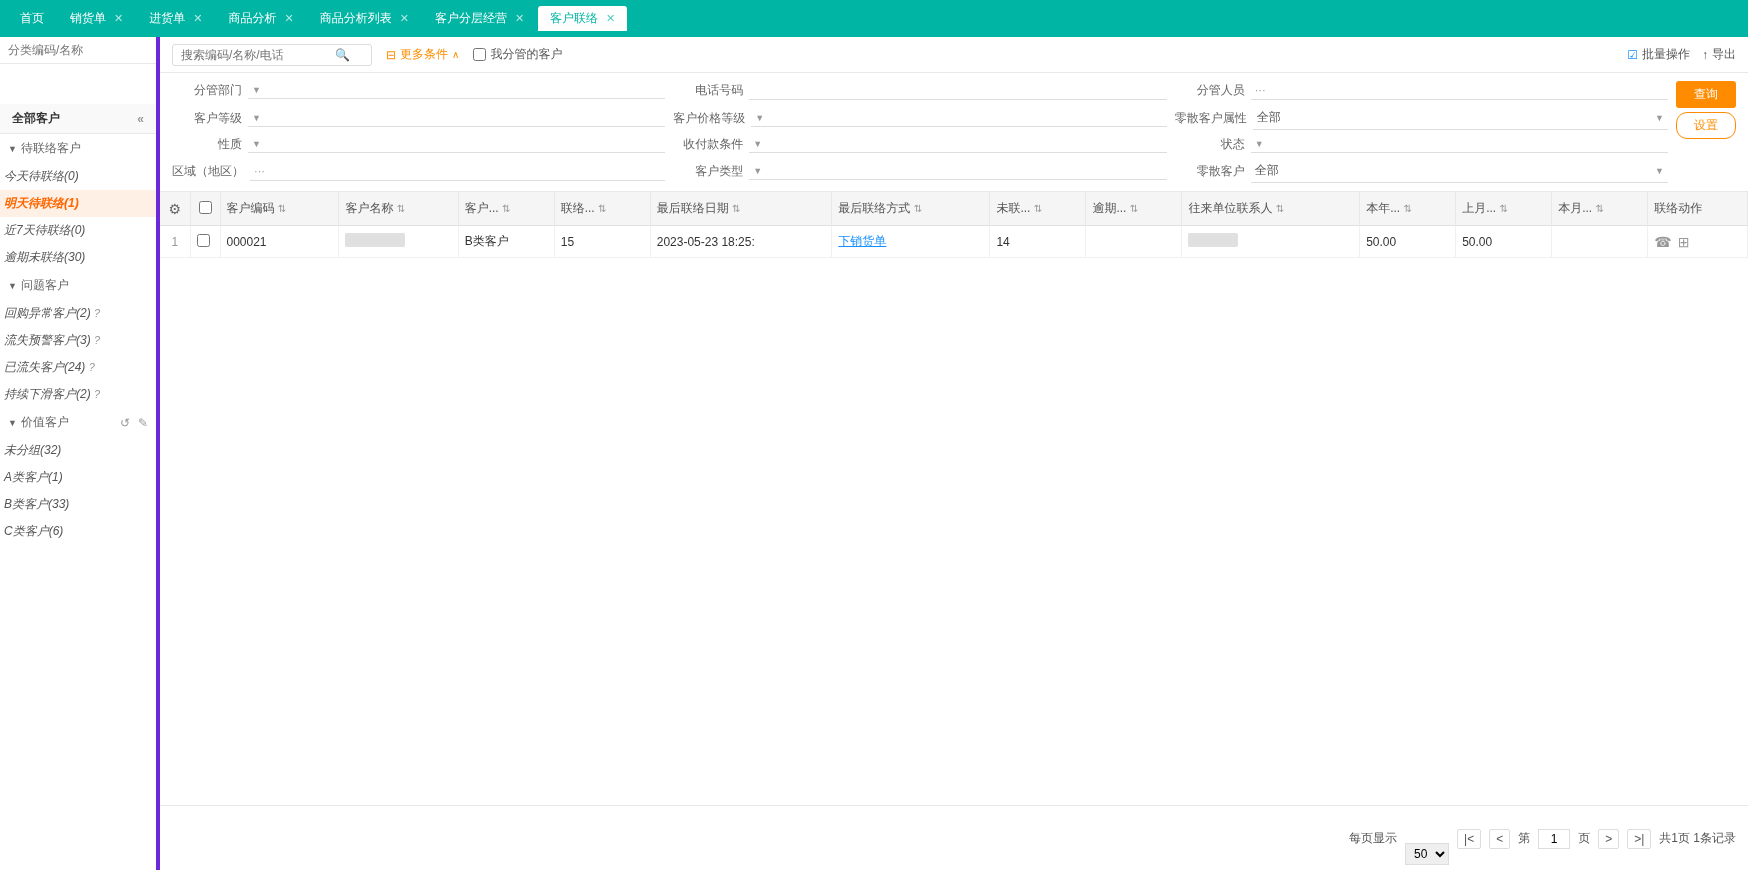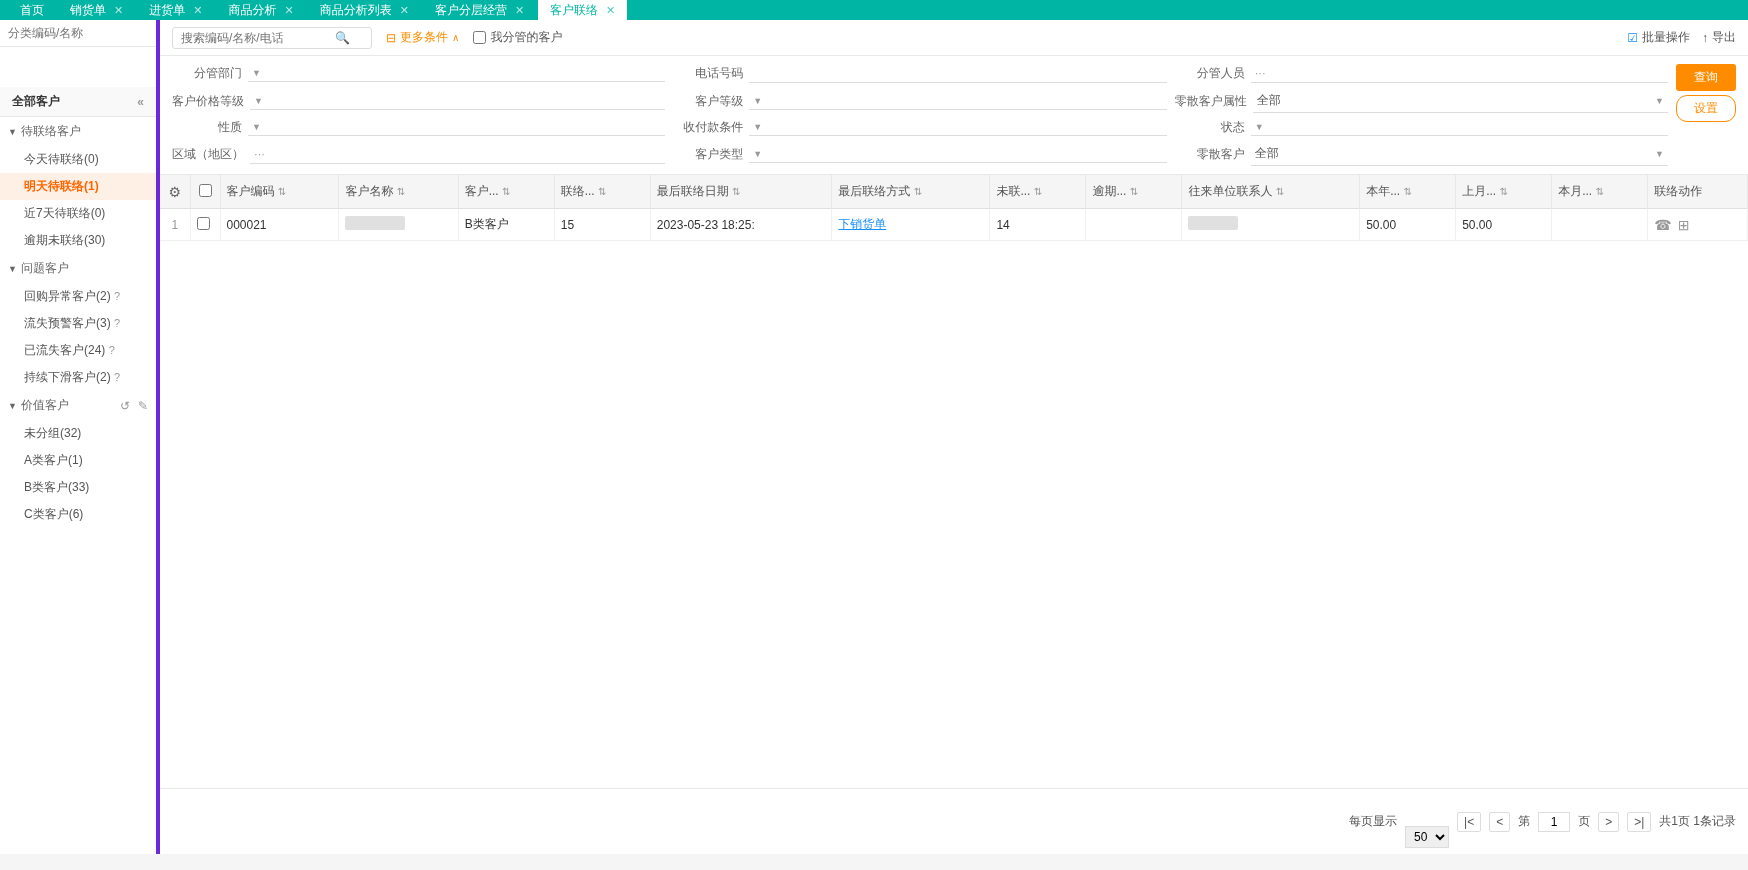--- a/index.html
+++ b/index.html
@@ -1,21 +1,21 @@
 <!DOCTYPE html>
 <html><head>
   <meta charset="utf-8">
   <style>
     * { box-sizing: border-box; margin: 0; padding: 0; font-family: 'Microsoft YaHei', Arial, sans-serif; font-size: 12px; }
     body { background: #f5f5f5; overflow: hidden; }
 
     
     .top-nav {
       background: #00b5a3;
-      height: 20px;
+      height: 37px;
       display: flex;
       align-items: center;
       padding: 9px 8px;
       gap: 2px;
     }
     .nav-item {
       color: #fff;
       padding: 4px 12px;
       cursor: pointer;
       border-radius: 3px;
@@ -75,24 +75,25 @@
       font-size: 11px;
       display: flex;
       align-items: center;
       gap: 4px;
     }
     .sidebar-group-title::before {
       content: '▼';
       font-size: 9px;
     }
     .sidebar-item {
-      padding: 5px 8px 5px 24px;
+      padding: 5px 8px 5px 4px;
       color: #555;
       cursor: pointer;
       font-size: 12px;
+      font-style: italic;
     }
     .sidebar-item.active { background: #fff0e6; color: #ff6600; font-weight: bold; }
     .sidebar-item.highlight { background: #fff0e6; color: #ff6600; }
 
     
     .content-area {
       flex: 1;
       display: flex;
       flex-direction: column;
       overflow: hidden;
@@ -445,25 +446,25 @@
               <input type="text" style="flex: 1 1 0%; border-top: none; border-right: none; border-left: none; border-image: initial; border-bottom: 1px solid rgb(221, 221, 221); outline: none; padding: 2px 4px; font-size: 12px;">
             </div>
             <div class="filter-item">
               <span class="filter-label">分管人员</span>
               <div class="filter-select dot-dot"></div>
             </div>
           </div>
 
           <div class="filter-row">
             <div class="filter-item">
+              <span class="filter-label">客户等级</span>
+              <div class="filter-select down-arrow"></div>
+            </div>
+            <div class="filter-item">
               <span class="filter-label">客户价格等级</span>
-              <div class="filter-select down-arrow"></div>
-            </div>
-            <div class="filter-item">
-              <span class="filter-label">客户等级</span>
               <div class="filter-select down-arrow"></div>
             </div>
             <div class="filter-item">
               <span class="filter-label">零散客户属性</span>
               <div class="filter-select down-arrow">
                 <span>全部</span>
               </div>
             </div>
           </div>
 

